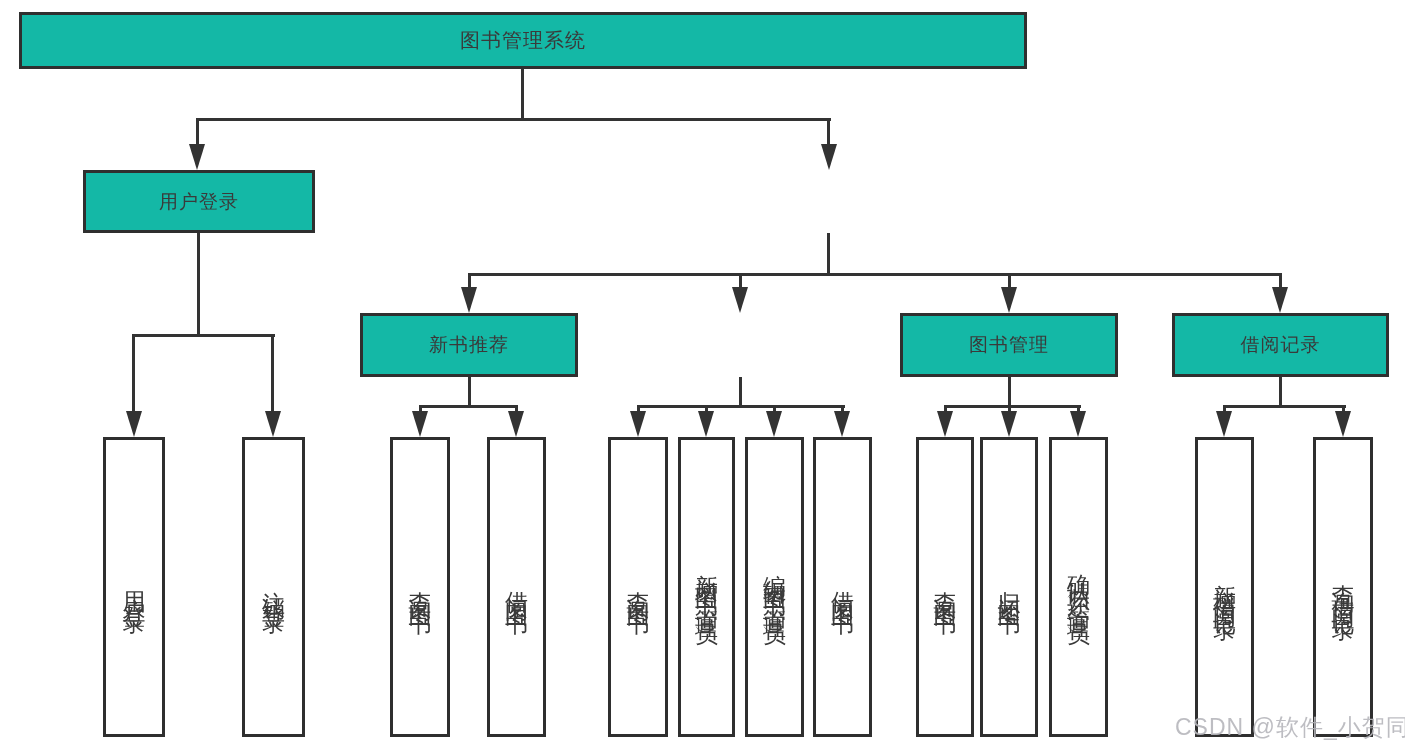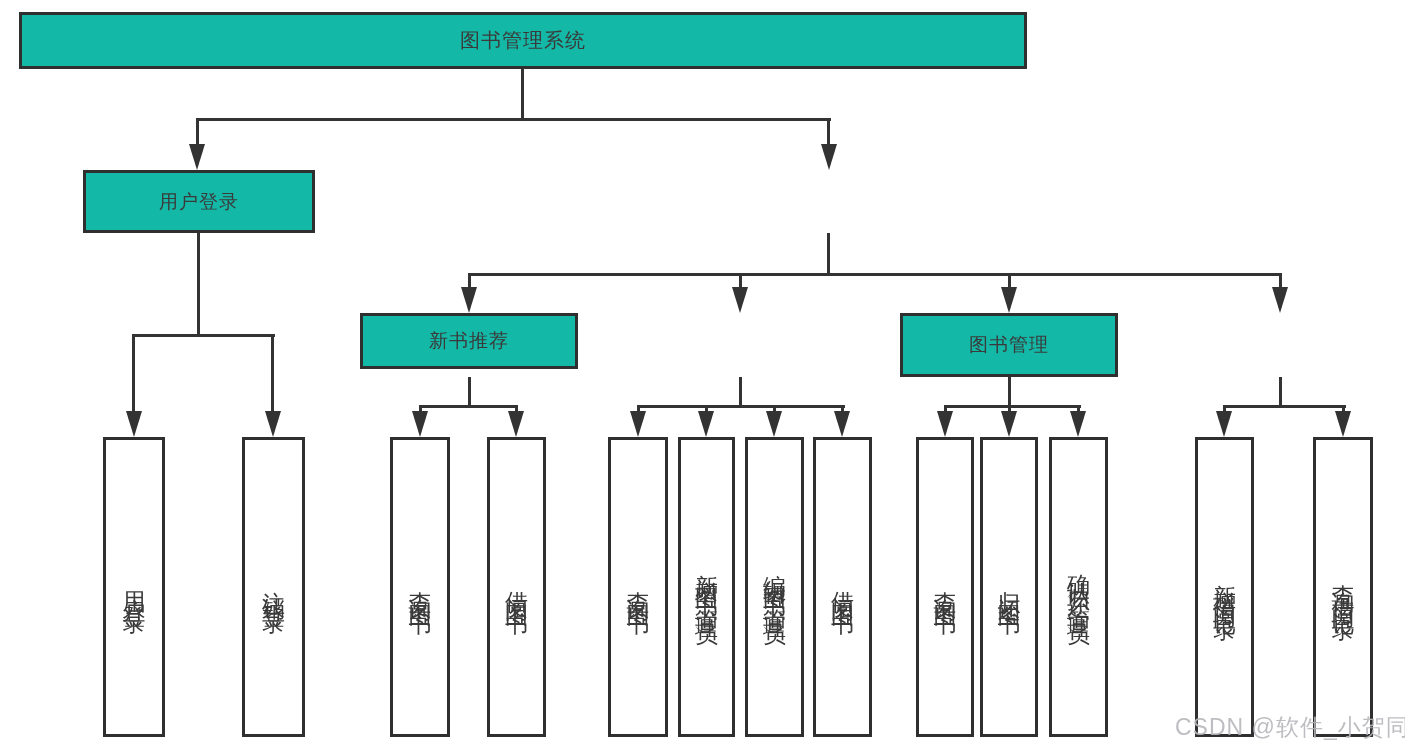--- a/index.html
+++ b/index.html
@@ -122,25 +122,28 @@
   <div class="ahead" style="left:1335px;top:411px"></div>
 
   <div class="node root" style="left:19px;top:12px;width:1008px;height:57px">
     <span>图书管理系统</span>
   </div>
 
   <div class="node" style="left:83px;top:170px;width:232px;height:63px">
     <span>用户登录</span>
   </div>
 
-  <div class="node" style="left:360px;top:313px;width:218px;height:56px">
+  <div class="node" style="left:360px;top:313px;width:218px;height:64px">
     <span>新书推荐</span>
   </div>
   <div class="node" style="left:900px;top:313px;width:218px;height:64px">
     <span>图书管理</span>
+  </div>
+  <div class="node" style="left:1172px;top:313px;width:217px;height:64px">
+    <span>借阅记录</span>
   </div>
 
   <div class="leaf" style="left:103px;width:62px">
     <span class="vtext">用户登录</span>
   </div>
   <div class="leaf" style="left:242px;width:63px">
     <span class="vtext">注销登录</span>
   </div>
 
   <div class="leaf" style="left:390px;width:60px">

